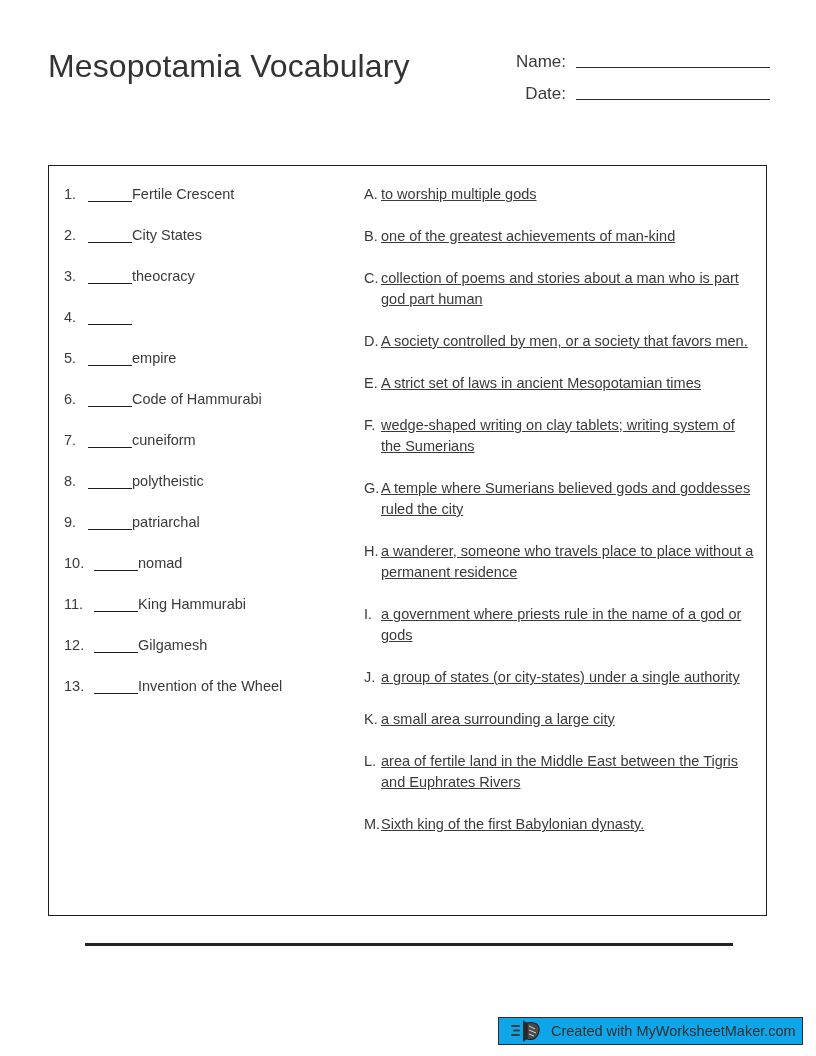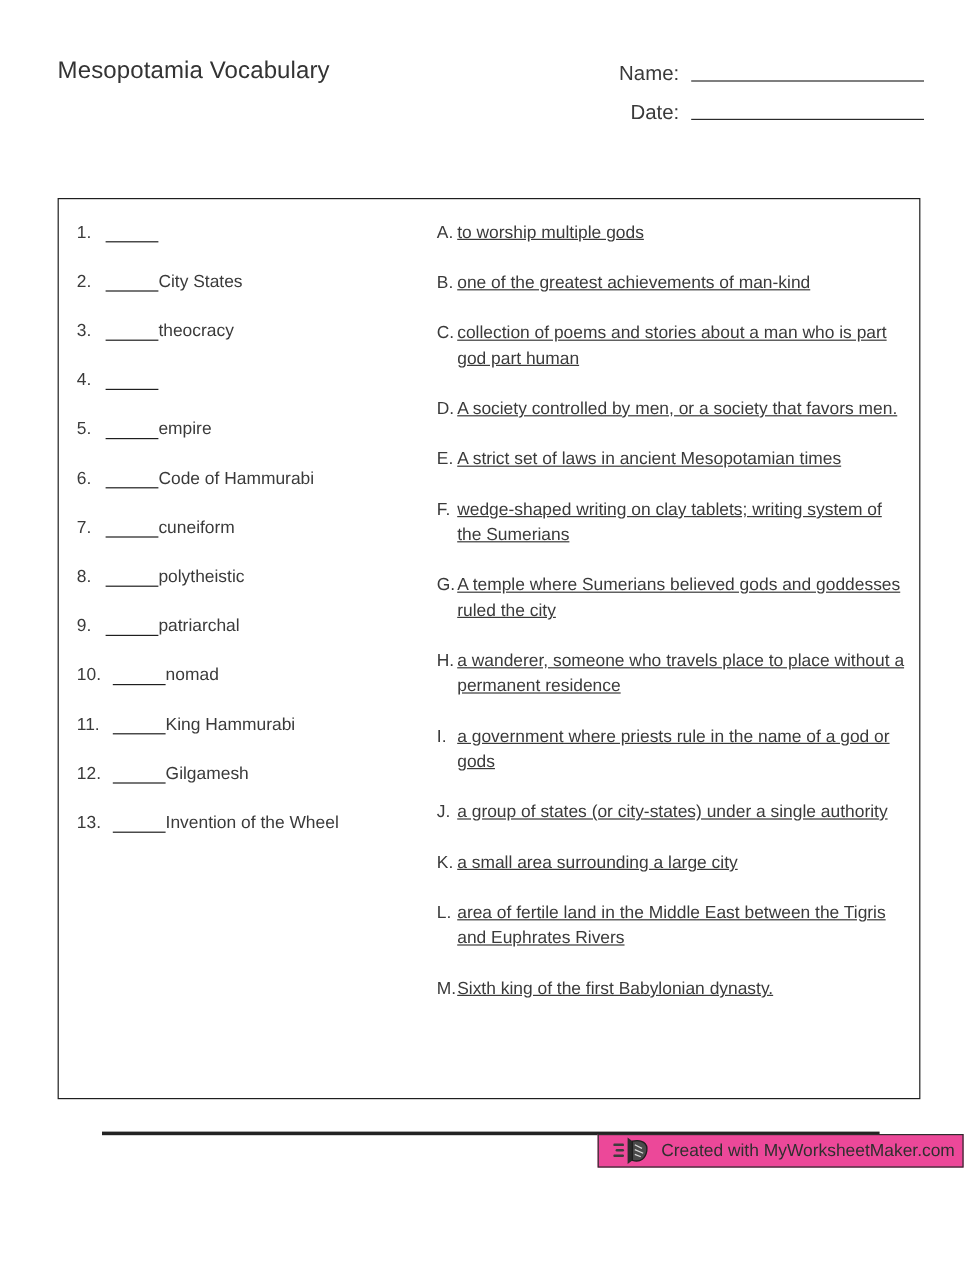--- a/index.html
+++ b/index.html
@@ -22,21 +22,21 @@
     position: absolute;
     left: 0;
     top: 0;
     width: 816px;
     height: 160px;
   }
   #worksheet-title {
     position: absolute;
     left: 48px;
     top: 48px;
-    font-size: 20px;
+    font-size: 32px;
     font-weight: 400;
     letter-spacing: 0.1px;
     color: #333333;
     white-space: nowrap;
   }
   .meta-row {
     position: absolute;
     display: flex;
     align-items: flex-start;
     justify-content: flex-end;
@@ -136,28 +136,28 @@
     top: 943px;
     width: 648px;
     height: 0;
     border-top: 3.2px solid #232323;
   }
 
   
   #footer-badge {
     position: absolute;
     left: 498px;
-    top: 945px;
+    top: 1017px;
     width: 305px;
     height: 28px;
     border: 1.4px solid #2d2d2d;
     box-sizing: border-box;
     display: flex;
     align-items: center;
-    background: #ec4899;
+    background: #0ea5e9;
   }
   #footer-logo-icon {
     flex: 0 0 34px;
     width: 34px;
     height: 28px;
     margin-left: 12px;
     margin-right: 6px;
     display: block;
   }
   #footer-badge-text {
@@ -184,20 +184,21 @@
   </div>
 
 </div>
 
 <div id="matching-box">
 
   <div id="left-column">
       <div class="term-item">
         <span class="term-num">1.</span>
         <span class="term-blank"></span>
+        <span class="term-label">Fertile Crescent</span>
       </div>
       <div class="term-item">
         <span class="term-num">2.</span>
         <span class="term-blank"></span>
         <span class="term-label">City States</span>
       </div>
       <div class="term-item">
         <span class="term-num">3.</span>
         <span class="term-blank"></span>
         <span class="term-label">theocracy</span>

